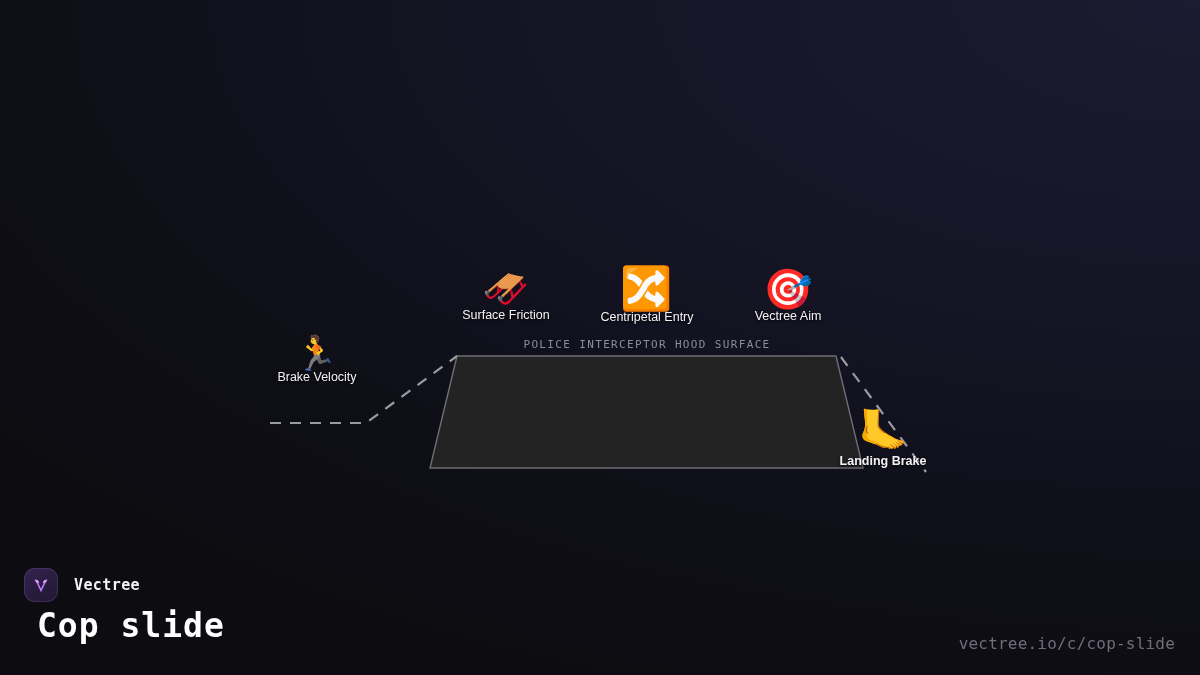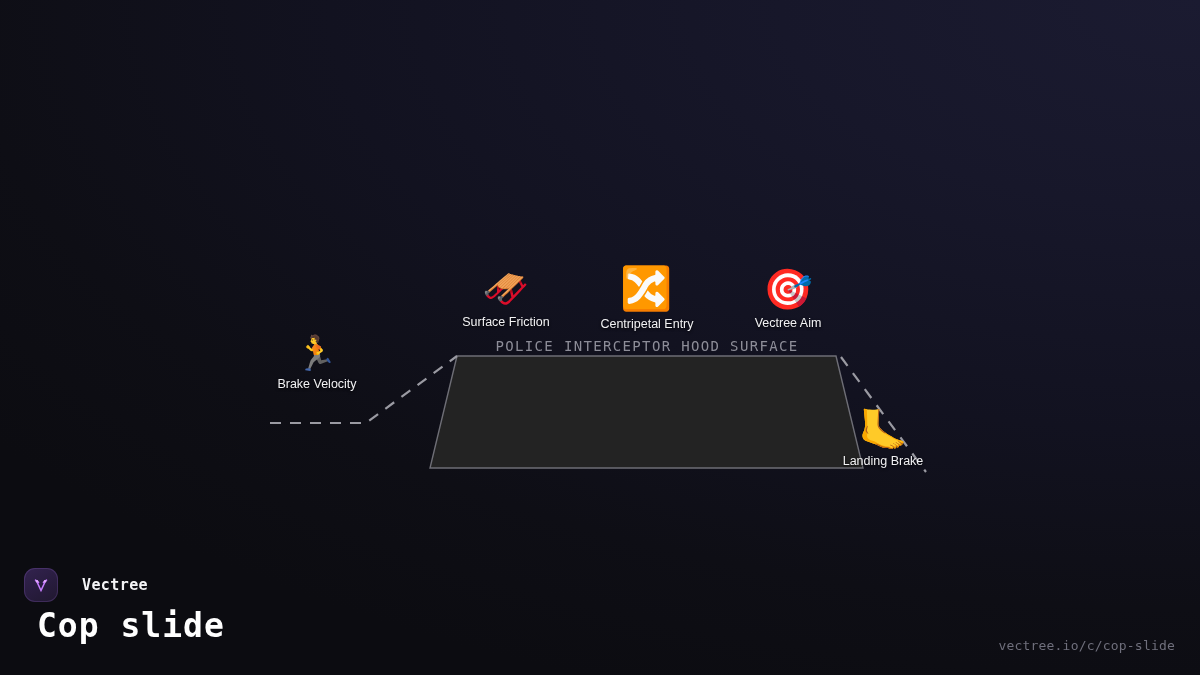--- a/index.html
+++ b/index.html
@@ -41,70 +41,69 @@
     width: 170px;
     margin-left: -85px;
   }
   .node-icon {
     font-family: "DejaVu Sans", sans-serif;
     line-height: 1;
     text-align: center;
     user-select: none;
   }
   .node-label {
-    margin-top: 7px;
     color: #f2f2f4;
     font-size: 12.5px;
     line-height: 14px;
     white-space: nowrap;
     text-align: center;
     text-shadow: 0 1px 3px rgba(0,0,0,.85);
   }
 
   #node-entry       { left: 317px; top: 336px; }
   #node-entry .node-icon      { font-size: 34px; }
   #node-friction    { left: 506px; top: 270px; }
   #node-friction .node-icon   { font-size: 38px; }
   #node-pivot       { left: 647px; top: 268px; }
   #node-pivot .node-icon      { font-size: 42px; }
   #node-aim         { left: 788px; top: 269px; }
   #node-aim .node-icon        { font-size: 40px; }
   #node-landing     { left: 883px; top: 410px; }
   #node-landing .node-icon    { font-size: 40px; }
-  #node-landing .node-label   { margin-top: 4px; }
+  #node-landing .node-label   { margin-top: 4px; font-weight: bold; }
 
   
   #surface-caption {
     position: absolute;
     left: 647px;
     top: 338px;
     transform: translateX(-50%);
     color: #8d8d98;
     font-family: "DejaVu Sans Mono", monospace;
-    font-size: 14px;
+    font-size: 11px;
     letter-spacing: 1.35px;
     white-space: nowrap;
     user-select: none;
   }
 
   
   #footer {
     position: absolute;
     left: 0;
     right: 0;
     bottom: 0;
     height: 120px;
   }
   #brand-row {
     position: absolute;
     left: 24px;
     top: 13px;
     display: flex;
     align-items: center;
-    gap: 24px;
+    gap: 16px;
   }
   #brand-logo {
     width: 34px;
     height: 34px;
     border-radius: 11px;
     background: linear-gradient(150deg, #33234f 0%, #281c3e 55%, #20182f 100%);
     box-shadow: inset 0 0 0 1px rgba(160,110,220,.22);
     display: flex;
     align-items: center;
     justify-content: center;
@@ -126,21 +125,21 @@
     font-weight: bold;
     letter-spacing: 1px;
     line-height: 38px;
   }
   #footer-url {
     position: absolute;
     right: 25px;
     bottom: 22px;
     color: #6f6f7c;
     font-family: "DejaVu Sans Mono", monospace;
-    font-size: 13px;
+    font-size: 16px;
     letter-spacing: .2px;
   }
 </style>
 </head>
 <body>
 
 <div id="stage">
 
   <div id="diagram">
 

